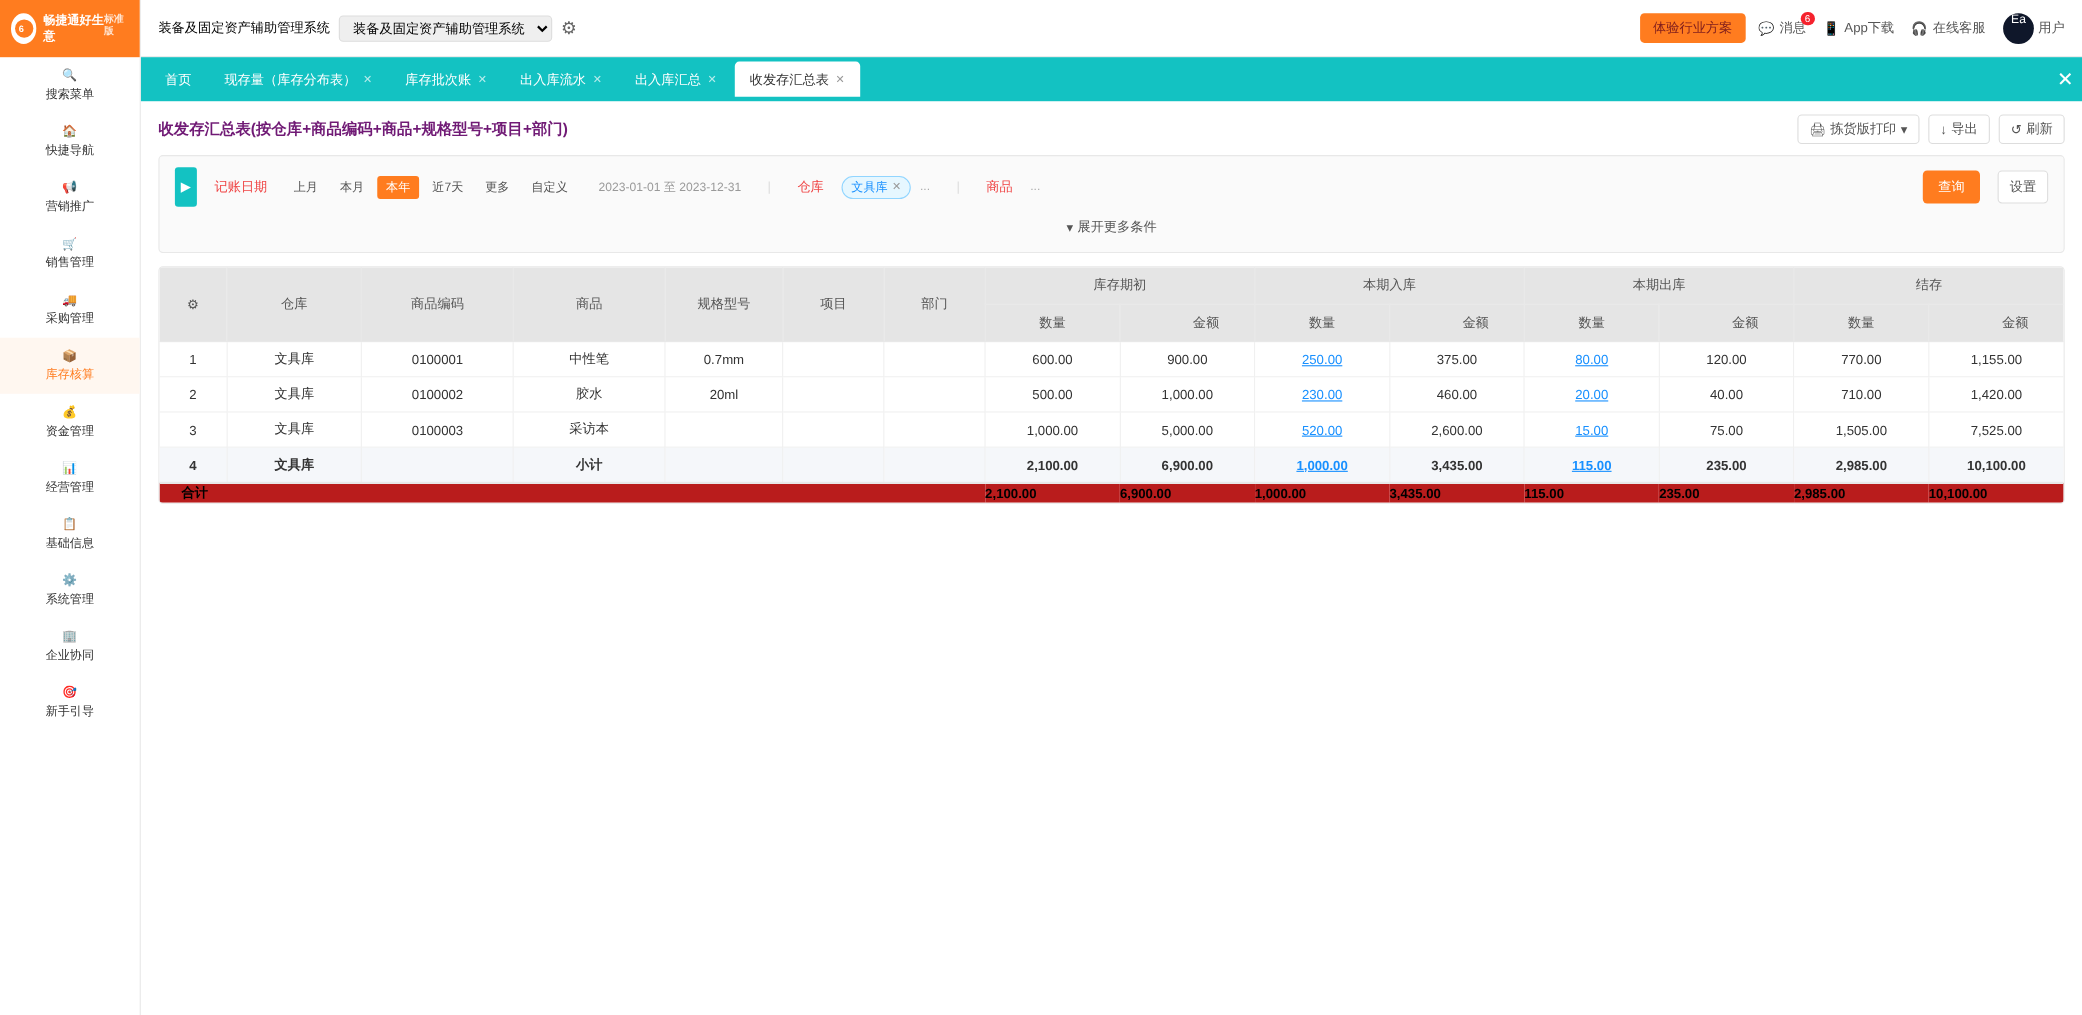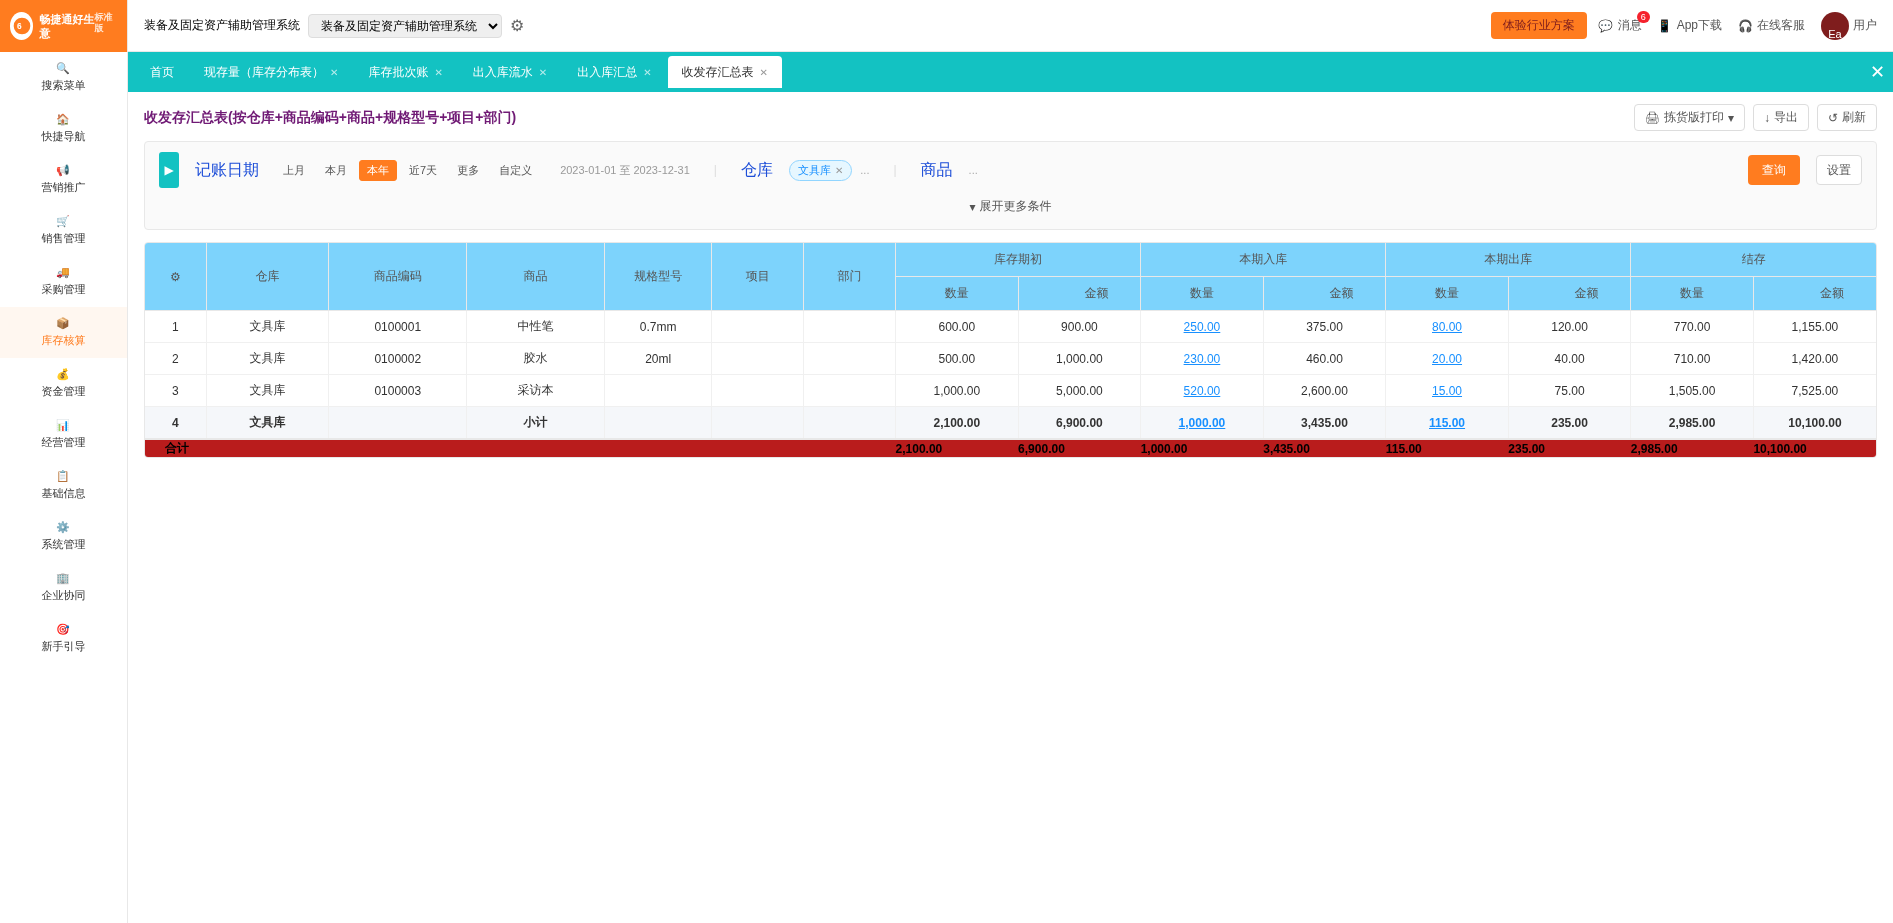--- a/index.html
+++ b/index.html
@@ -19,55 +19,55 @@
     .main { flex: 1; display: flex; flex-direction: column; overflow: hidden; }
 
     
     .topbar { height: 52px; background: #fff; border-bottom: 1px solid #e8e8e8; display: flex; align-items: center; padding: 0 16px; gap: 12px; }
     .topbar-system { display: flex; align-items: center; gap: 8px; flex: 1; }
     .topbar-system-select { border: 1px solid #ddd; border-radius: 4px; padding: 3px 8px; font-size: 12px; cursor: pointer; }
     .topbar-btn { background: #ff7c1f; color: #7f1d1d; border: none; border-radius: 4px; padding: 5px 12px; cursor: pointer; font-size: 12px; }
     .topbar-actions { display: flex; align-items: center; gap: 16px; }
     .topbar-action-item { display: flex; align-items: center; gap: 4px; cursor: pointer; color: #555; font-size: 12px; position: relative; }
     .badge { background: #f5222d; color: #fff; border-radius: 8px; font-size: 9px; padding: 1px 4px; position: absolute; top: -6px; right: -8px; }
-    .user-avatar { width: 28px; height: 28px; background: #7f1d1d; border-radius: 50%; display: flex; align-items: flex-end; justify-content: center; font-size: 11px; color: #fff; }
+    .user-avatar { width: 28px; height: 28px; background: #0f172a; border-radius: 50%; display: flex; align-items: flex-start; justify-content: center; font-size: 11px; color: #fff; }
 
     
     .nav-tabs { height: 40px; background: #13c2c2; display: flex; align-items: center; padding: 0 8px; gap: 2px; position: relative; }
     .nav-tab { display: flex; align-items: center; gap: 6px; padding: 0 14px; height: 32px; border-radius: 4px 4px 0 0; cursor: pointer; color: #fff; font-size: 12px; }
     .nav-tab.active { background: #fff; color: #333; }
     .nav-tab .close-icon { color: rgba(255,255,255,0.7); font-size: 10px; }
     .nav-tab.active .close-icon { color: #999; }
     .nav-tab-close-all { position: absolute; right: 8px; color: #fff; cursor: pointer; font-size: 18px; }
 
     
     .page-content { flex: 1; padding: 12px 16px; overflow-y: auto; background: #fff; }
     .page-title { font-size: 15px; font-weight: bold; color: #701a75; margin-bottom: 12px; display: flex; justify-content: space-between; align-items: center; }
     .btn-outline { border: 1px solid #ddd; background: #fff; border-radius: 4px; padding: 4px 10px; cursor: pointer; font-size: 12px; display: flex; align-items: center; gap: 4px; color: #555; }
     .btn-primary { background: #ff7c1f; color: #fff; border: none; border-radius: 4px; padding: 5px 14px; cursor: pointer; font-size: 12px; }
     .btn-default { background: #fff; color: #555; border: 1px solid #ddd; border-radius: 4px; padding: 5px 10px; cursor: pointer; font-size: 12px; }
 
     
     .filter-area { border: 1px solid #e8e8e8; border-radius: 4px; padding: 10px 14px; margin-bottom: 12px; background: #fafafa; }
     .filter-row { display: flex; align-items: center; gap: 16px; }
-    .filter-label { color: #1d4ed8; font-size: 16px; white-space: nowrap; }
+    .filter-label { color: #ef4444; font-size: 12px; white-space: nowrap; }
     .date-shortcuts { display: flex; align-items: center; gap: 4px; }
     .date-btn { padding: 2px 7px; border-radius: 3px; cursor: pointer; font-size: 11px; border: 1px solid transparent; color: #555; }
     .date-btn.active { background: #ff7c1f; color: #fff; border-color: #ff7c1f; }
     .date-range { font-size: 11px; color: #999; margin-left: 4px; }
     .warehouse-filter { display: flex; align-items: center; gap: 8px; }
     .filter-tag { background: #e6f7ff; border: 1px solid #91d5ff; border-radius: 12px; padding: 2px 8px; font-size: 11px; color: #1890ff; display: flex; align-items: center; gap: 4px; }
     .filter-tag .tag-close { cursor: pointer; color: #999; font-size: 10px; }
     .filter-more { color: #aaa; cursor: pointer; font-size: 11px; }
     .expand-btn { display: flex; align-items: center; gap: 4px; color: #555; cursor: pointer; font-size: 12px; padding: 4px 0; justify-content: center; }
 
     
     .table-wrapper { border: 1px solid #e8e8e8; border-radius: 4px; overflow: hidden; }
     table { width: 100%; border-collapse: collapse; }
-    thead th { background: #7dd3fc; padding: 8px 10px; text-align: center; font-size: 12px; color: #555; border-bottom: 1px solid #e8e8e8; border-right: 1px solid #e8e8e8; white-space: nowrap; font-weight: normal; }
+    thead th { background: #e5e5e5; padding: 8px 10px; text-align: center; font-size: 12px; color: #555; border-bottom: 1px solid #e8e8e8; border-right: 1px solid #e8e8e8; white-space: nowrap; font-weight: normal; }
     thead th:last-child { border-right: none; }
     tbody td { padding: 7px 10px; text-align: center; font-size: 12px; color: #333; border-bottom: 1px solid #f0f0f0; border-right: 1px solid #f0f0f0; }
     tbody td:last-child { border-right: none; }
     tbody tr.subtotal { background: #f5f7fa; font-weight: bold; }
     .th-group { text-align: center; border-bottom: 1px solid #e8e8e8; }
     .link-cell { color: #1890ff; text-decoration: underline; cursor: pointer; }
 
     
     .table-footer { background: #b91c1c; border-top: 2px solid #e8e8e8; }
     .table-footer td { font-weight: bold; }

